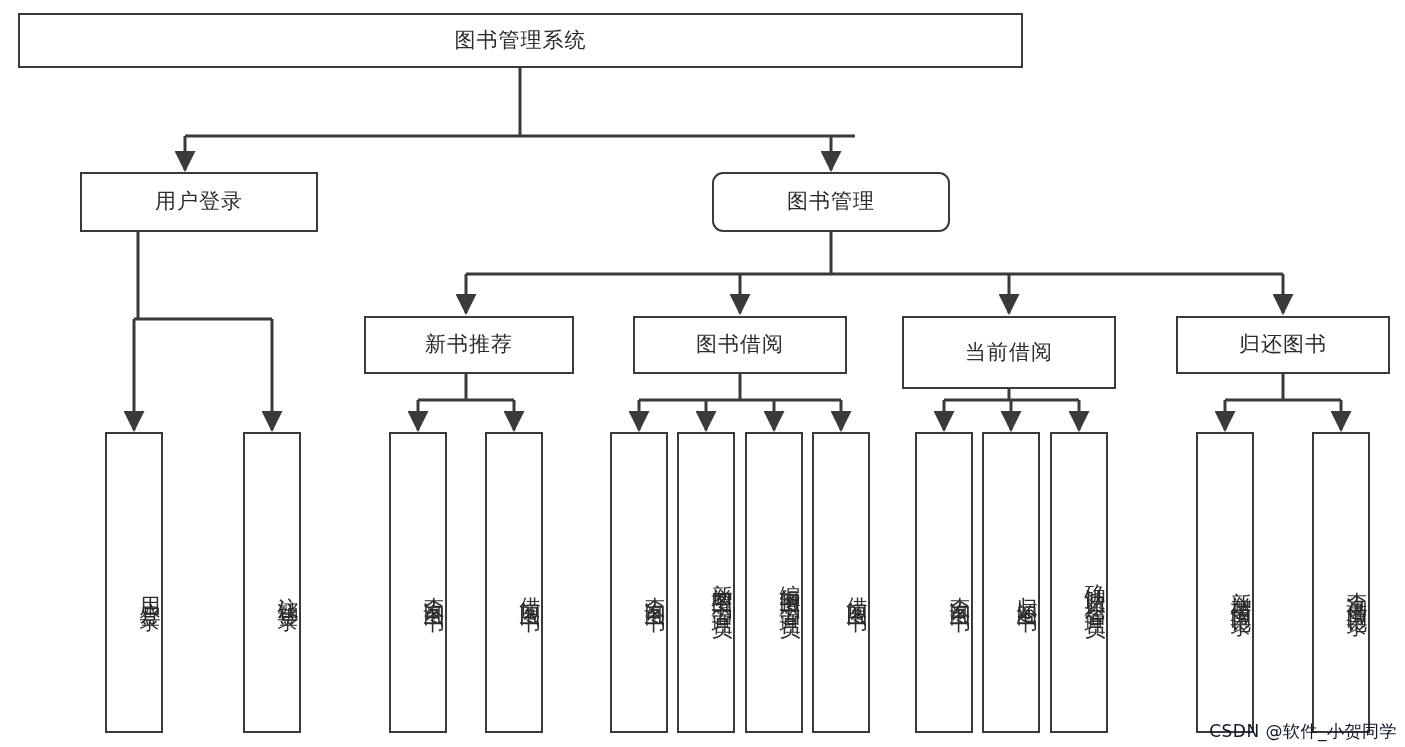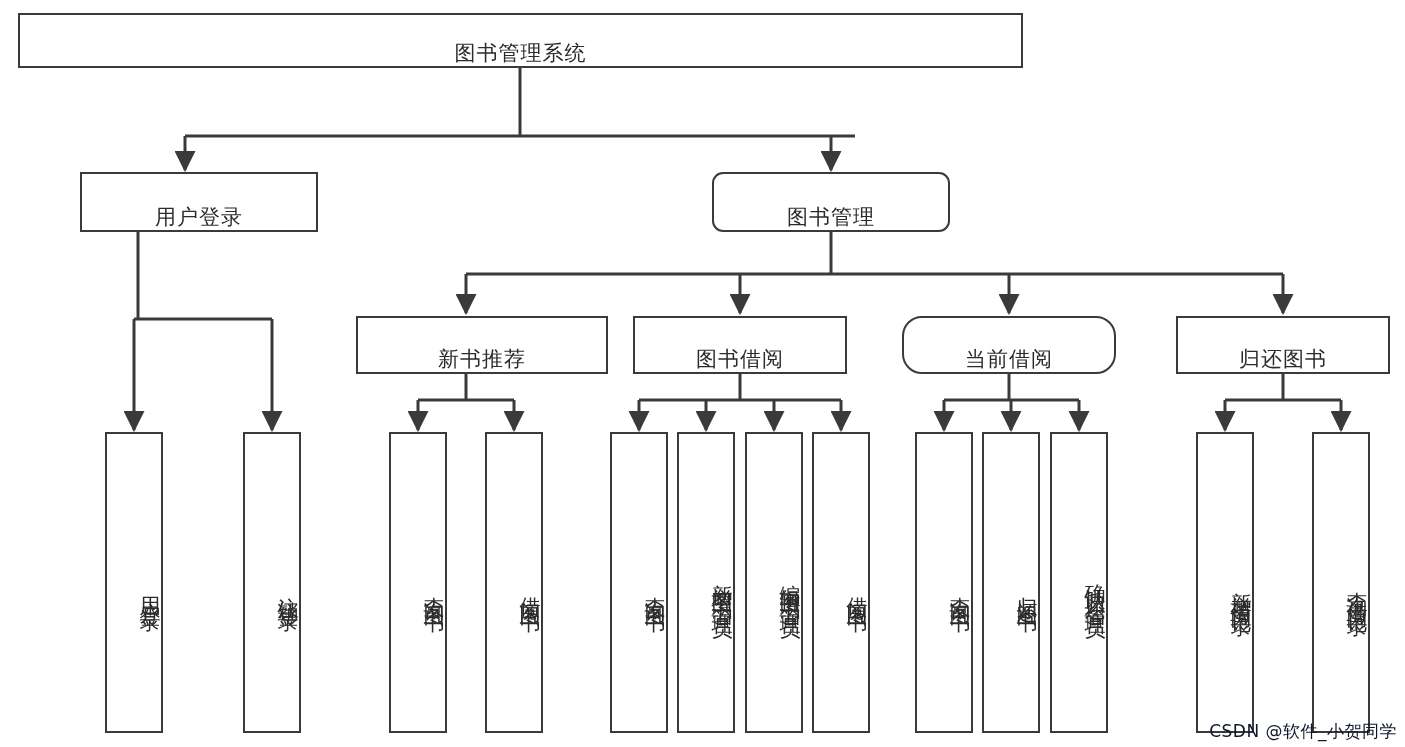--- a/index.html
+++ b/index.html
@@ -24,21 +24,21 @@
     top: 0;
     width: 1405px;
     height: 747px;
   }
   .node {
     position: absolute;
     box-sizing: border-box;
     background: #ffffff;
     border: 2px solid #3a3a3a;
     display: flex;
-    align-items: flex-end;
+    align-items: center;
     justify-content: center;
     color: #2b2b2b;
   }
   .node.horiz {
     font-size: 21px;
     letter-spacing: 1px;
     line-height: 1.2;
   }
   .node.vert {
     writing-mode: vertical-rl;
@@ -126,27 +126,27 @@
     <span>图书管理系统</span>
   </div>
 
   <div class="node horiz" style="left:80px; top:172px; width:238px; height:60px;">
     <span>用户登录</span>
   </div>
   <div class="node horiz" style="left:712px; top:172px; width:238px; height:60px;border-radius:11px;">
     <span>图书管理</span>
   </div>
 
-  <div class="node horiz" style="left:356px; top:316px; width:252px; height:58px;">
+  <div class="node horiz" style="left:364px; top:316px; width:210px; height:58px;">
     <span>新书推荐</span>
   </div>
   <div class="node horiz" style="left:633px; top:316px; width:214px; height:58px;">
     <span>图书借阅</span>
   </div>
-  <div class="node horiz" style="left:902px; top:316px; width:214px; height:58px;border-radius:20px;">
+  <div class="node horiz" style="left:902px; top:316px; width:214px; height:73px;">
     <span>当前借阅</span>
   </div>
   <div class="node horiz" style="left:1176px; top:316px; width:214px; height:58px;">
     <span>归还图书</span>
   </div>
 
   <div class="node vert" style="left:105px; top:432px; width:58px; height:301px;">
     <span class="vlabel">用户登录</span>
   </div>
   <div class="node vert" style="left:243px; top:432px; width:58px; height:301px;">

